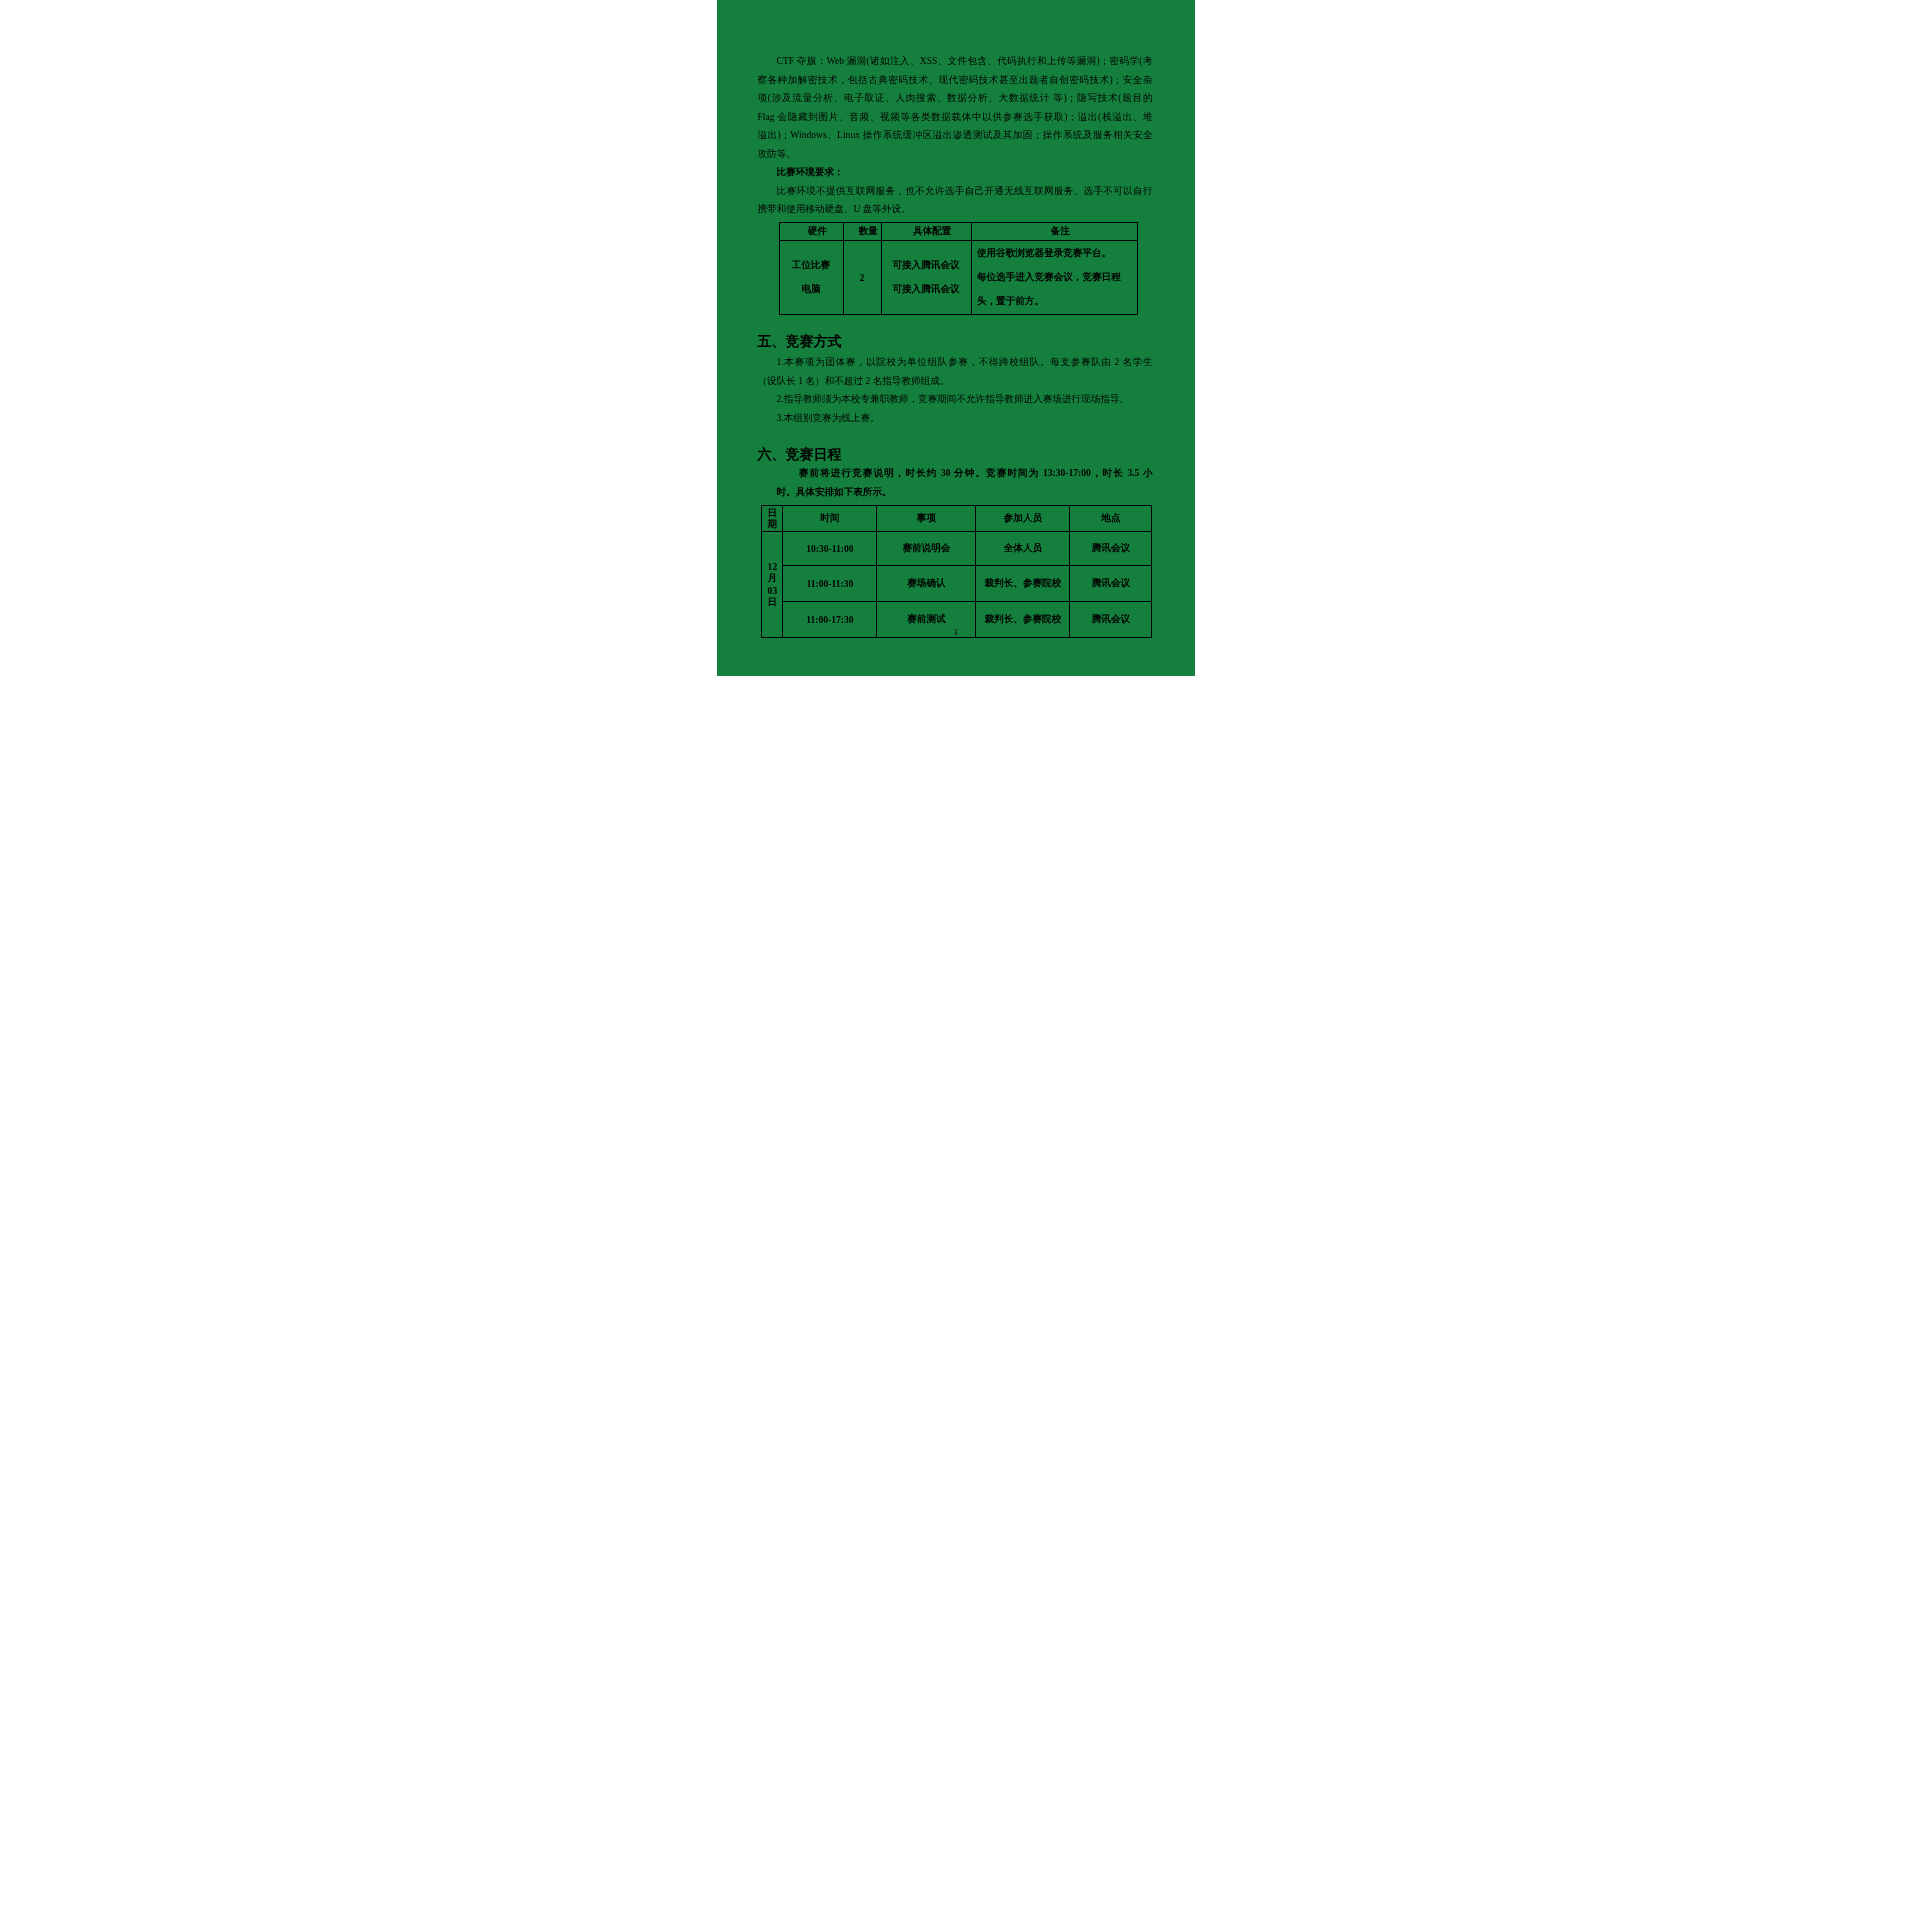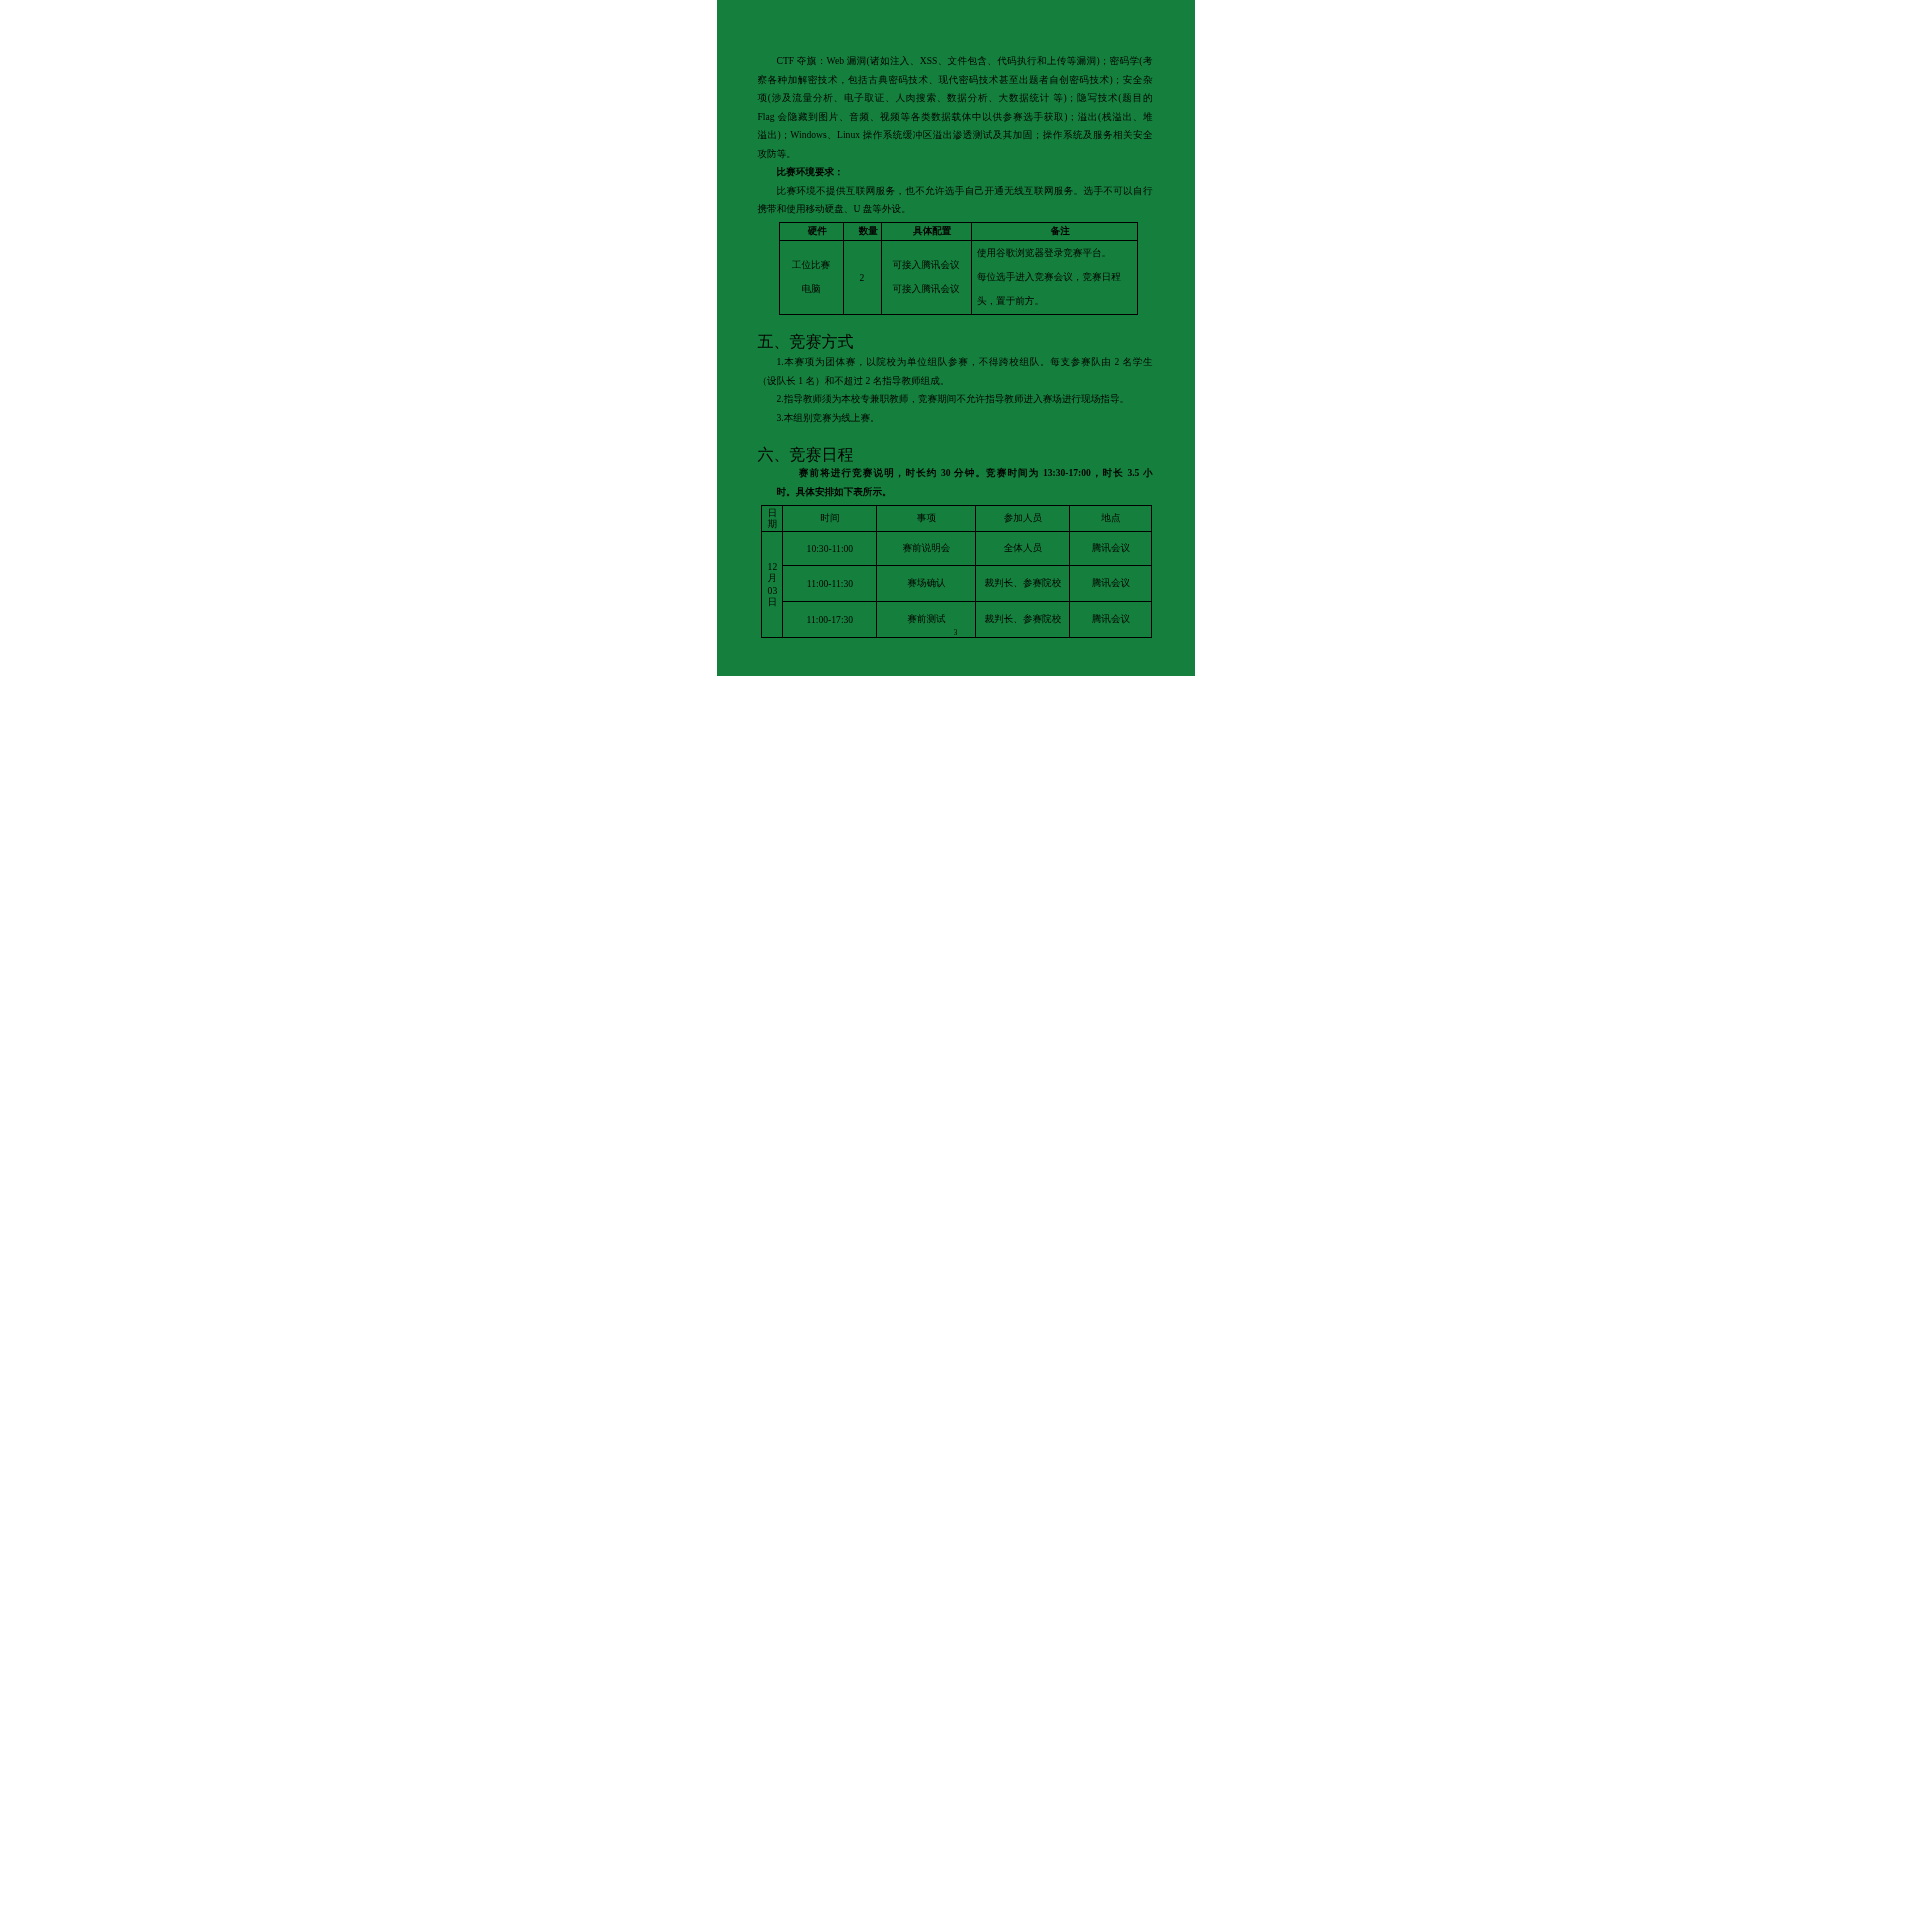--- a/index.html
+++ b/index.html
@@ -8,29 +8,29 @@
     color:#000; font-family:"Liberation Serif","DejaVu Serif",serif;
     font-size:9.6px; overflow:hidden; margin:0 auto;
   }
   .content { position:absolute; left:41px; top:52px; width:395px; }
   .line { line-height:18.5px; white-space:normal; }
   .j { text-align:justify; text-align-last:justify; text-justify:inter-character; }
   .ind { text-indent:19px; }
   .bold-line { font-weight:bold; }
   .sec-title {
     font-family:"Liberation Sans","DejaVu Sans",sans-serif;
-    font-weight:normal; font-size:16px; line-height:15.4px; margin:0;
+    font-weight:bold; font-size:14px; line-height:15.4px; margin:0;
   }
   .sec5-title { margin-top:19px; margin-bottom:3.9px; }
   .sec6-title { margin-top:20px; margin-bottom:1.9px; }
   .sched-intro { margin-left:19px;font-weight:bold; }
   .sched-intro .first { text-indent:22.3px; }
 
   table { border-collapse:collapse; table-layout:fixed; }
-  th, td { padding:0 1.5px; vertical-align:middle; text-align:center; font-weight:normal; }
+  th, td { padding:0 1.5px; vertical-align:middle; text-align:center; font-weight:bold; }
 
   
   .t1 { width:357px; margin:3.1px 0 0 21px; }
   .t1 th { border:0.4px solid #000; border-top:1.5px solid #000; border-bottom:1.5px solid #000; font-weight:bold; height:17.3px;padding-left:14px; }
   .t1 td { border:0.4px solid #000; border-bottom:1.5px solid #000; height:73px; }
   .t1 .cell-line { line-height:24px; }
   .t1 td.remark { text-align:left; padding:0 3.1px 0 5.4px; }
 
   
   .t2 { width:391px; margin:3.9px 0 0 3.9px; }

